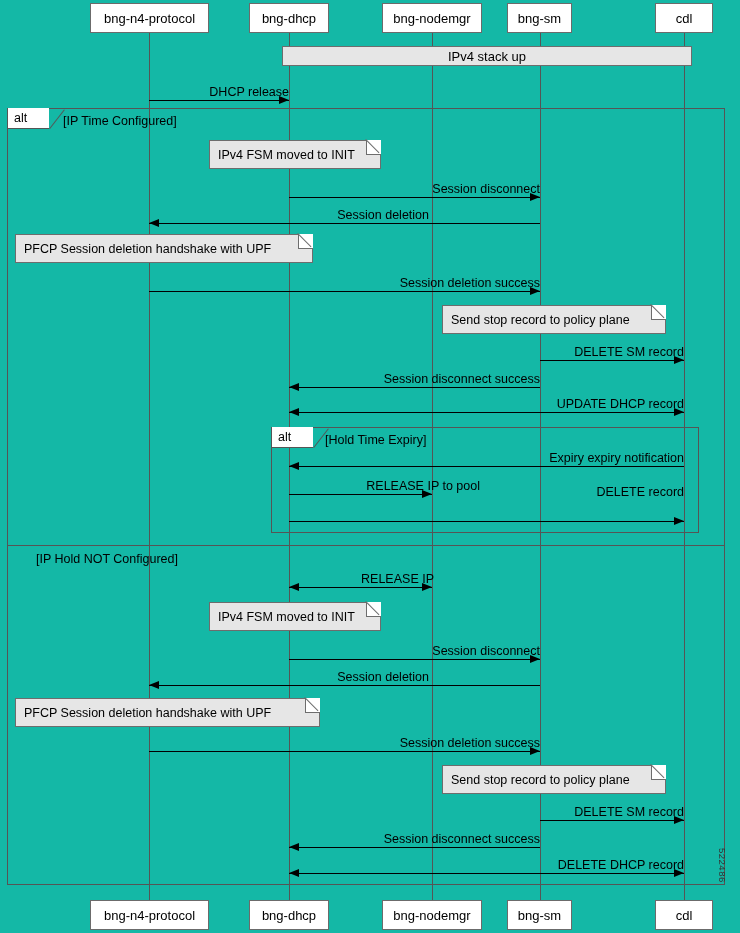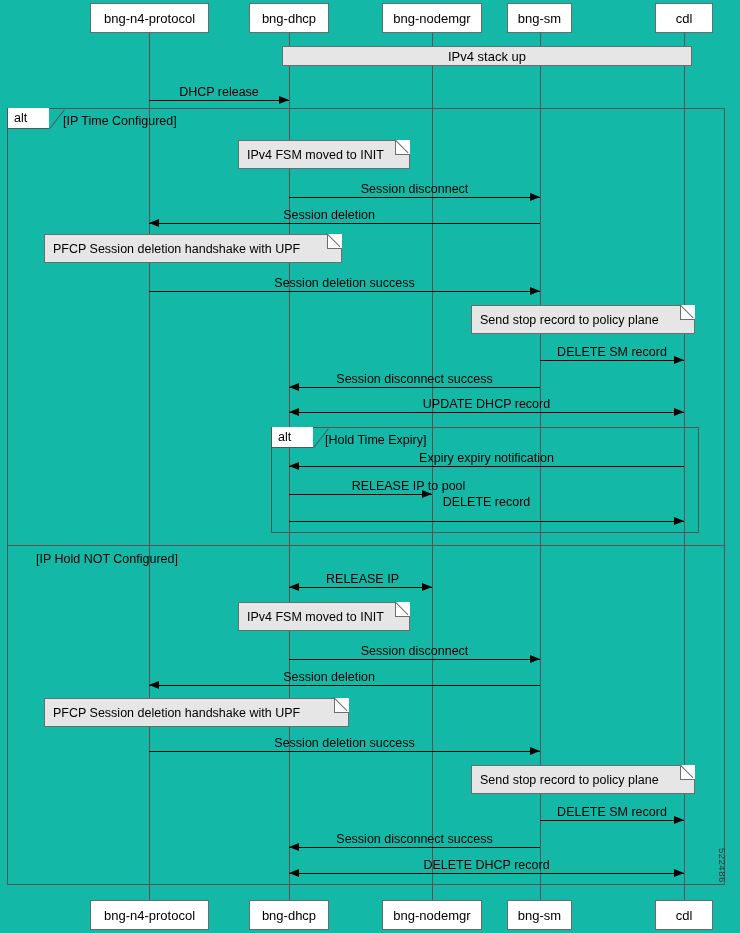--- a/index.html
+++ b/index.html
@@ -54,21 +54,21 @@
     position: absolute;
     height: 1px;
     background: #000000;
   }
   .msg-label {
     position: absolute;
     font-size: 12.5px;
     color: #000000;
     white-space: nowrap;
     line-height: 1;
-    text-align: center;
+    text-align: right;
   }
   .arrow-head {
     position: absolute;
     width: 0;
     height: 0;
     border-top: 4.5px solid transparent;
     border-bottom: 4.5px solid transparent;
   }
   .arrow-right { border-left: 10px solid #000000; }
   .arrow-left  { border-right: 10px solid #000000; }
@@ -78,21 +78,20 @@
     position: absolute;
     box-sizing: border-box;
     background: #e6e6e6;
     border: 1px solid #6d6d6d;
     font-size: 12.5px;
     color: #000;
     display: flex;
     align-items: center;
     white-space: nowrap;
     padding-left: 8px;
-    margin-left: 29px;
   }
   .note .fold {
     position: absolute;
     top: -1px;
     right: -1px;
     width: 14px;
     height: 14px;
     background: #ffffff;
     border-left: 1px solid #6d6d6d;
     border-bottom: 1px solid #6d6d6d;
@@ -254,21 +253,21 @@
   <div class="frag-guard" style="left:325px; top:434px;">[Hold Time Expiry]</div>
 
   <div class="msg-label" style="left:289px; top:452px; width:395px;">Expiry expiry notification</div>
   <div class="msg-line" style="left:289px; top:466px; width:395px;"></div>
   <div class="arrow-head arrow-left" style="left:289px; top:461.5px;"></div>
 
   <div class="msg-label" style="left:289px; top:480px; width:143px;padding-left:48px;">RELEASE IP to pool</div>
   <div class="msg-line" style="left:289px; top:494px; width:143px;"></div>
   <div class="arrow-head arrow-right" style="left:422px; top:489.5px;"></div>
 
-  <div class="msg-label" style="left:289px; top:496px; width:395px;">DELETE record</div>
+  <div class="msg-label" style="left:289px; top:486px; width:395px;">DELETE record</div>
   <div class="msg-line" style="left:289px; top:521px; width:395px;"></div>
   <div class="arrow-head arrow-right" style="left:674px; top:516.5px;"></div>
 
   <div class="frag-divider" style="left:7px; top:545px; width:718px;"></div>
   <div class="frag-guard" style="left:36px; top:553px;">[IP Hold NOT Configured]</div>
 
   <div class="msg-label" style="left:291px; top:573px; width:143px;">RELEASE IP</div>
   <div class="msg-line" style="left:289px; top:587px; width:143px;"></div>
   <div class="arrow-head arrow-left" style="left:289px; top:582.5px;"></div>
   <div class="arrow-head arrow-right" style="left:422px; top:582.5px;"></div>

